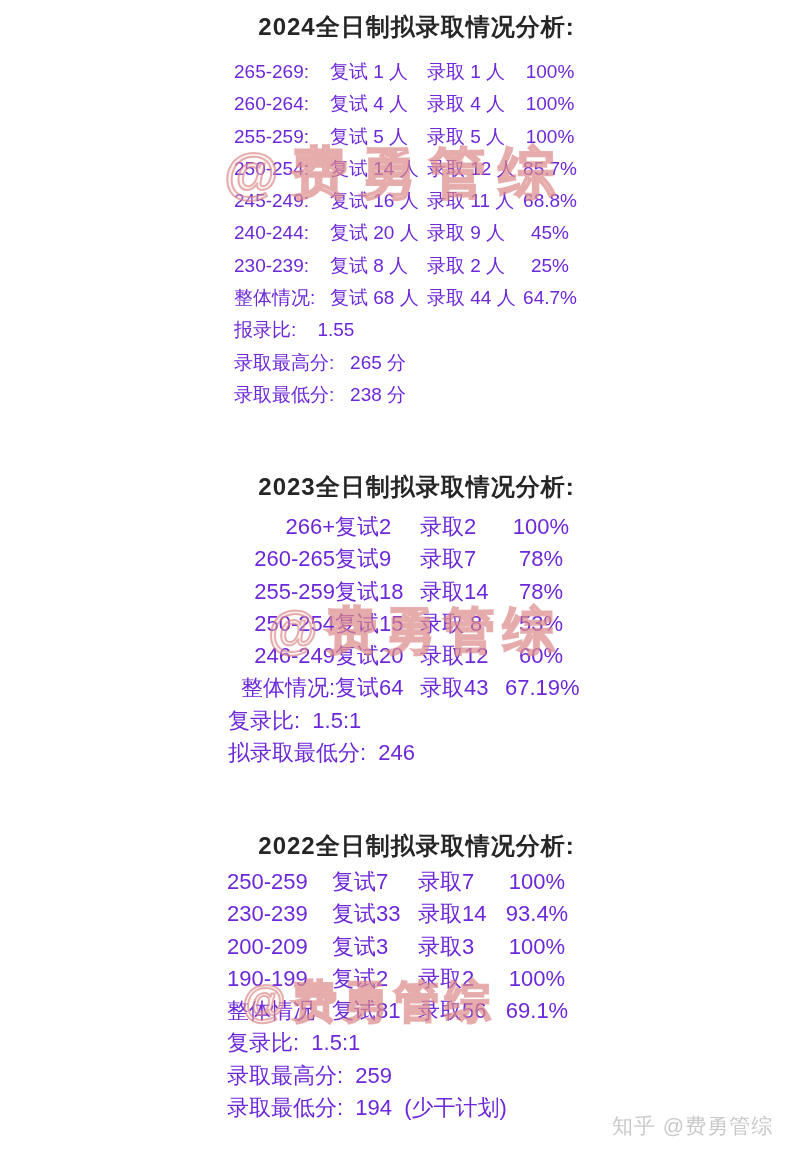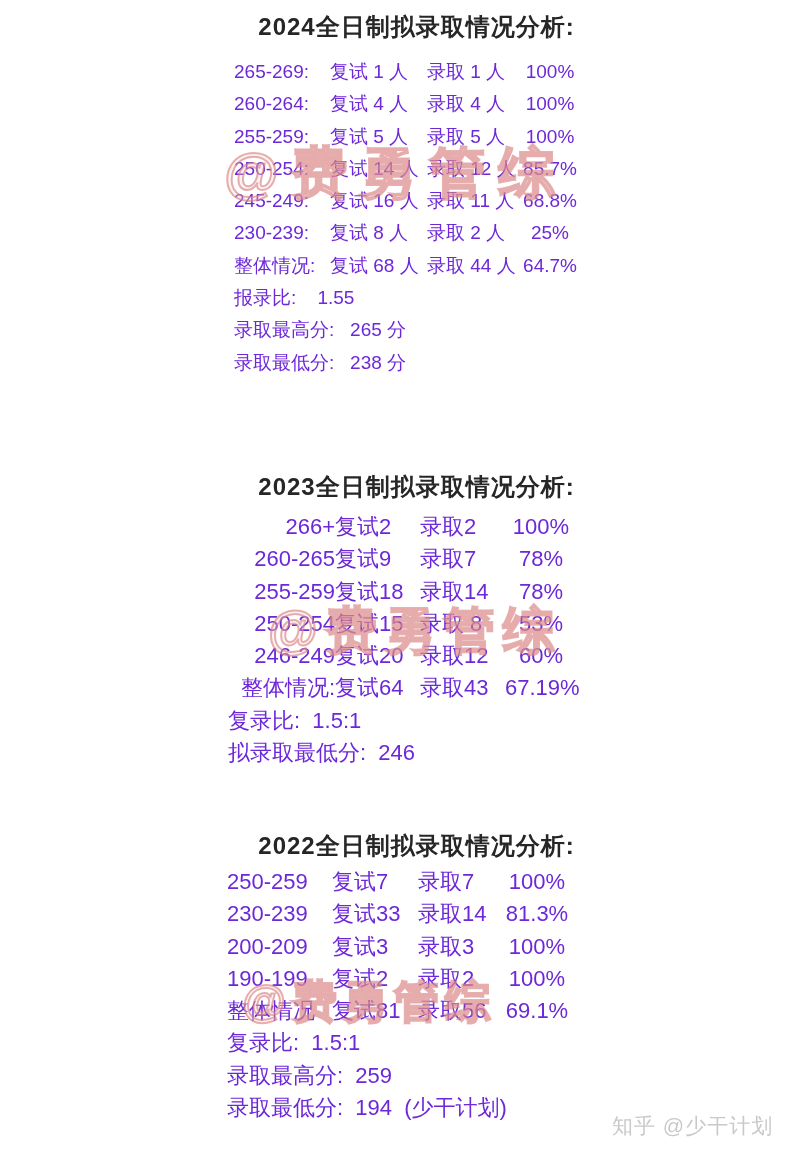--- a/index.html
+++ b/index.html
@@ -100,20 +100,21 @@
 <div class="canvas">
 
   <section class="sec sec-0">
     <h2 class="title">2024全日制拟录取情况分析:</h2>
     <div class="rows">
         <div class="row"><span class="cell cell-range">265-269:</span><span class="cell cell-fushi">复试 1 人</span><span class="cell cell-luqu">录取 1 人</span><span class="cell cell-rate">100%</span></div>
         <div class="row"><span class="cell cell-range">260-264:</span><span class="cell cell-fushi">复试 4 人</span><span class="cell cell-luqu">录取 4 人</span><span class="cell cell-rate">100%</span></div>
         <div class="row"><span class="cell cell-range">255-259:</span><span class="cell cell-fushi">复试 5 人</span><span class="cell cell-luqu">录取 5 人</span><span class="cell cell-rate">100%</span></div>
         <div class="row"><span class="cell cell-range">250-254:</span><span class="cell cell-fushi">复试 14 人</span><span class="cell cell-luqu">录取 12 人</span><span class="cell cell-rate">85.7%</span></div>
         <div class="row"><span class="cell cell-range">245-249:</span><span class="cell cell-fushi">复试 16 人</span><span class="cell cell-luqu">录取 11 人</span><span class="cell cell-rate">68.8%</span></div>
+        <div class="row"><span class="cell cell-range">240-244:</span><span class="cell cell-fushi">复试 20 人</span><span class="cell cell-luqu">录取 9 人</span><span class="cell cell-rate">45%</span></div>
         <div class="row"><span class="cell cell-range">230-239:</span><span class="cell cell-fushi">复试 8 人</span><span class="cell cell-luqu">录取 2 人</span><span class="cell cell-rate">25%</span></div>
         <div class="row"><span class="cell cell-range">整体情况:</span><span class="cell cell-fushi">复试 68 人</span><span class="cell cell-luqu">录取 44 人</span><span class="cell cell-rate">64.7%</span></div>
         <div class="row footer-row">报录比:    1.55</div>
         <div class="row footer-row">录取最高分:   265 分</div>
         <div class="row footer-row">录取最低分:   238 分</div>
       </div>
   </section>
 
   <section class="sec sec-1">
     <h2 class="title">2023全日制拟录取情况分析:</h2>
@@ -126,29 +127,29 @@
         <div class="row"><span class="cell cell-range">整体情况:</span><span class="cell cell-fushi">复试64</span><span class="cell cell-luqu">录取43</span><span class="cell cell-rate">67.19%</span></div>
         <div class="row footer-row">复录比:  1.5:1</div>
         <div class="row footer-row">拟录取最低分:  246</div>
       </div>
   </section>
 
   <section class="sec sec-2">
     <h2 class="title">2022全日制拟录取情况分析:</h2>
     <div class="rows">
         <div class="row"><span class="cell cell-range">250-259</span><span class="cell cell-fushi">复试7</span><span class="cell cell-luqu">录取7</span><span class="cell cell-rate">100%</span></div>
-        <div class="row"><span class="cell cell-range">230-239</span><span class="cell cell-fushi">复试33</span><span class="cell cell-luqu">录取14</span><span class="cell cell-rate">81.3%</span></div>
+        <div class="row"><span class="cell cell-range">230-239</span><span class="cell cell-fushi">复试33</span><span class="cell cell-luqu">录取14</span><span class="cell cell-rate">93.4%</span></div>
         <div class="row"><span class="cell cell-range">200-209</span><span class="cell cell-fushi">复试3</span><span class="cell cell-luqu">录取3</span><span class="cell cell-rate">100%</span></div>
         <div class="row"><span class="cell cell-range">190-199</span><span class="cell cell-fushi">复试2</span><span class="cell cell-luqu">录取2</span><span class="cell cell-rate">100%</span></div>
         <div class="row"><span class="cell cell-range">整体情况</span><span class="cell cell-fushi">复试81</span><span class="cell cell-luqu">录取56</span><span class="cell cell-rate">69.1%</span></div>
         <div class="row footer-row">复录比:  1.5:1</div>
         <div class="row footer-row">录取最高分:  259</div>
         <div class="row footer-row">录取最低分:  194  (少干计划)</div>
       </div>
   </section>
 
   <div class="wm wm-0">@费勇管综</div>
   <div class="wm wm-1">@费勇管综</div>
   <div class="wm wm-2">@费勇管综</div>
 
-  <div class="zhihu-wm">知乎 @少干计划</div>
+  <div class="zhihu-wm">知乎 @费勇管综</div>
 
 </div>
 
 </body></html>

